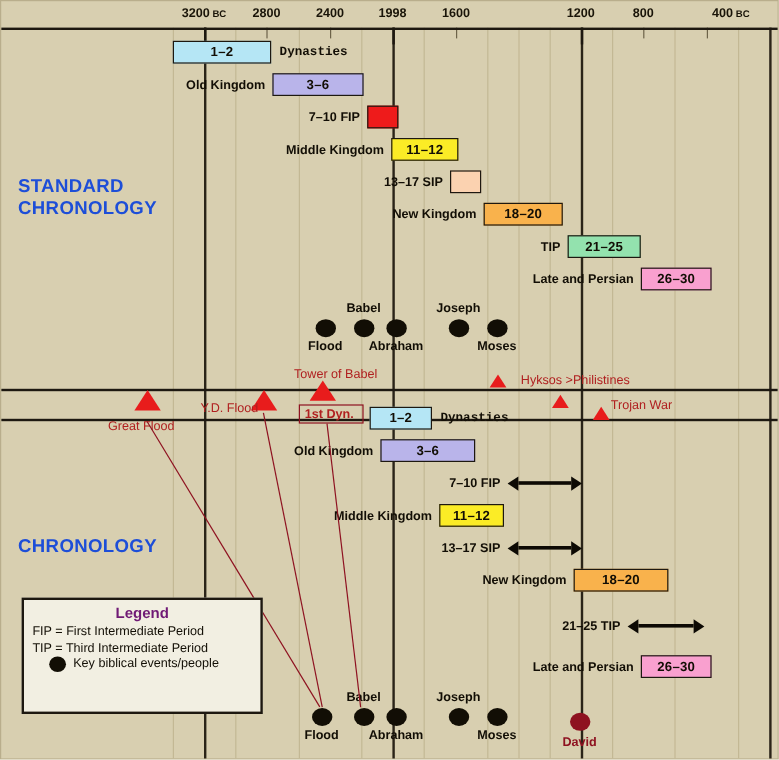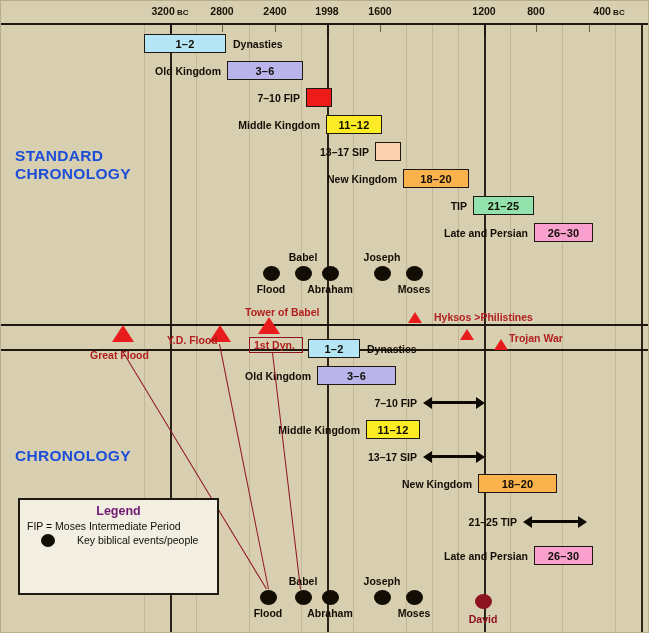--- a/index.html
+++ b/index.html
@@ -38,21 +38,21 @@
     border:1.6px solid #1d1810;
     box-sizing:border-box;
     display:flex;align-items:center;justify-content:center;
     font-size:11px;font-weight:bold;color:#120e05;
     letter-spacing:.2px;
   }
   .barlabel{
     position:absolute;height:19px;display:flex;align-items:center;
     font-size:10.5px;color:#120e05;white-space:nowrap;font-weight:600;
   }
-  .barlabel.right{justify-content:flex-start;}
+  .barlabel.right{justify-content:flex-start;font-family:Liberation Mono, monospace;}
   .barlabel.left{justify-content:flex-end;}
   
   .arrow{position:absolute;height:19px;display:flex;align-items:center;}
   .arrow .shaft{height:3px;background:#0d0a04;flex:1;}
   .arrow .head{
     width:0;height:0;
     border-top:6px solid transparent;
     border-bottom:6px solid transparent;
   }
   .arrow .head.l{border-right:9px solid #0d0a04;}
@@ -75,21 +75,21 @@
     border-right:11px solid transparent;
     border-bottom:17px solid #e81c1c;
   }
   .tri.sm{
     border-left:7px solid transparent;
     border-right:7px solid transparent;
     border-bottom:11px solid #e81c1c;
   }
   .trilabel{
     position:absolute;font-size:10.5px;color:#b02020;
-    white-space:nowrap;font-weight:700;
+    white-space:nowrap;font-weight:400;
   }
   .dynbox{
     position:absolute;border:1.4px solid #8e1220;
     background:transparent;color:#b02020;
     font-size:10.5px;padding:1px 4px;font-weight:600;
     white-space:nowrap;box-sizing:border-box;
   }
   
   .conn{position:absolute;background:#8e1220;transform-origin:0 0;height:1.4px;}
   
@@ -100,21 +100,21 @@
     box-sizing:border-box;
     padding:4px 7px 5px 7px;
   }
   #legend .ltitle{
     text-align:center;font-weight:bold;font-size:12.5px;
     color:#701a75;margin-bottom:2px;
   }
   #legend .lrow{
     font-size:10.5px;color:#120e05;line-height:13.5px;white-space:nowrap;
   }
-  #legend .lrow.dotrow{display:flex;align-items:center;gap:22px;padding-left:14px;}
+  #legend .lrow.dotrow{display:flex;align-items:center;gap:6px;padding-left:14px;}
   #legend .ldot{width:14px;height:13px;border-radius:50%;background:#120e05;flex:0 0 auto;}
 </style>
 </head>
 <body>
 
 <div id="stage">
 
   <div id="gridlines">
       <div class="gl" style="left: 143px; height: 611px;"></div>
       <div class="gl" style="left: 195px; height: 611px;"></div>
@@ -258,21 +258,22 @@
 
   <div id="connectors">
       <div class="conn" style="left: 122px; top: 350px; width: 278.173px; transform: rotate(58.8243deg);"></div>
       <div class="conn" style="left: 219px; top: 343px; width: 249.852px; transform: rotate(78.6901deg);"></div>
       <div class="conn" style="left: 272px; top: 352px; width: 237.655px; transform: rotate(83.2338deg);"></div>
     </div>
 
   <div id="legend" style="left: 17px; top: 497px; width: 201px; height: 97px;">
     <div class="ltitle">Legend</div>
     <div id="legend-rows">
-        <div class="lrow">FIP = Moses Intermediate Period</div>
+        <div class="lrow">FIP = First Intermediate Period</div>
+        <div class="lrow">TIP = Third Intermediate Period</div>
       </div>
     <div class="lrow dotrow">
       <span class="ldot"></span>
       <span>Key biblical events/people</span>
     </div>
   </div>
 
 </div>
 
 </body></html>

